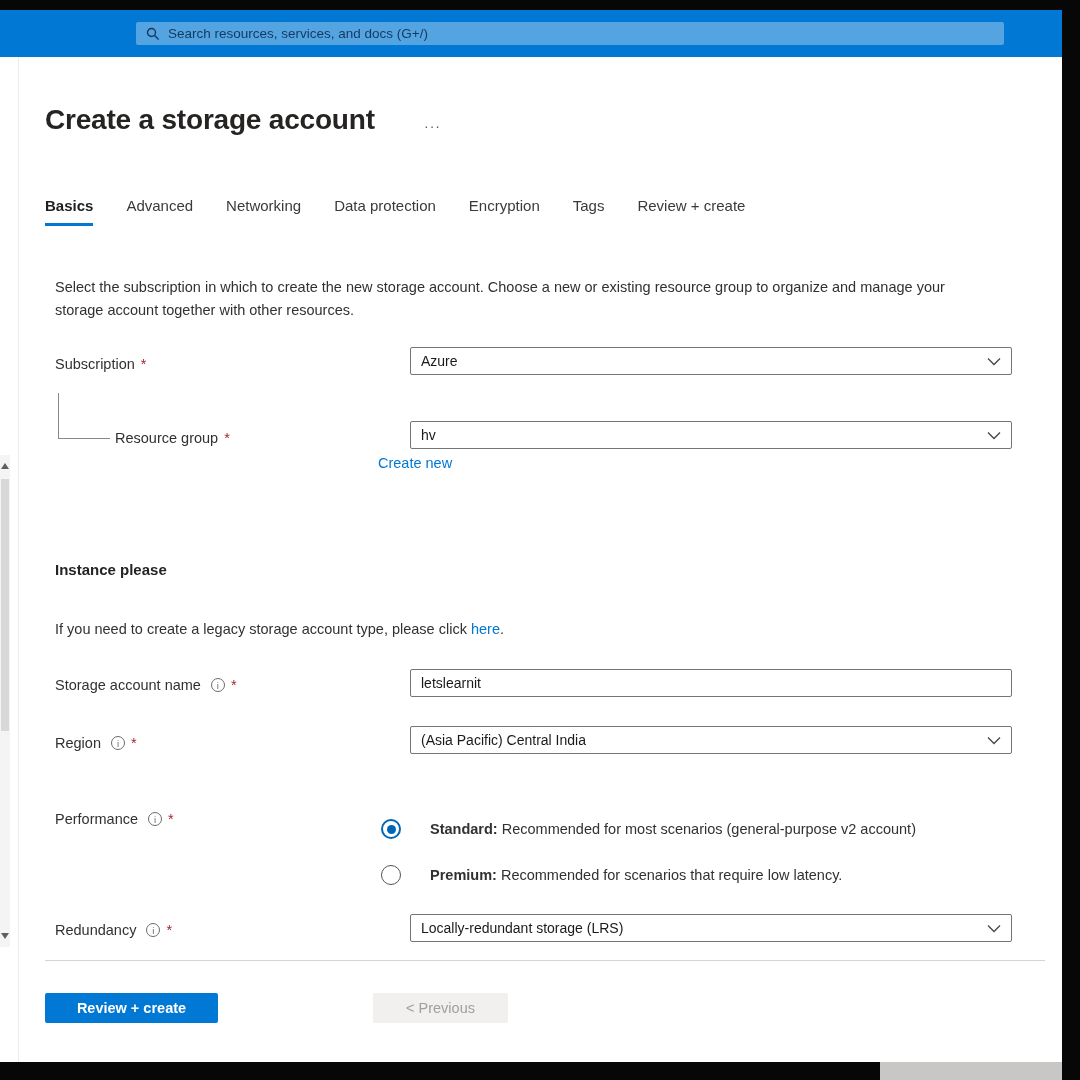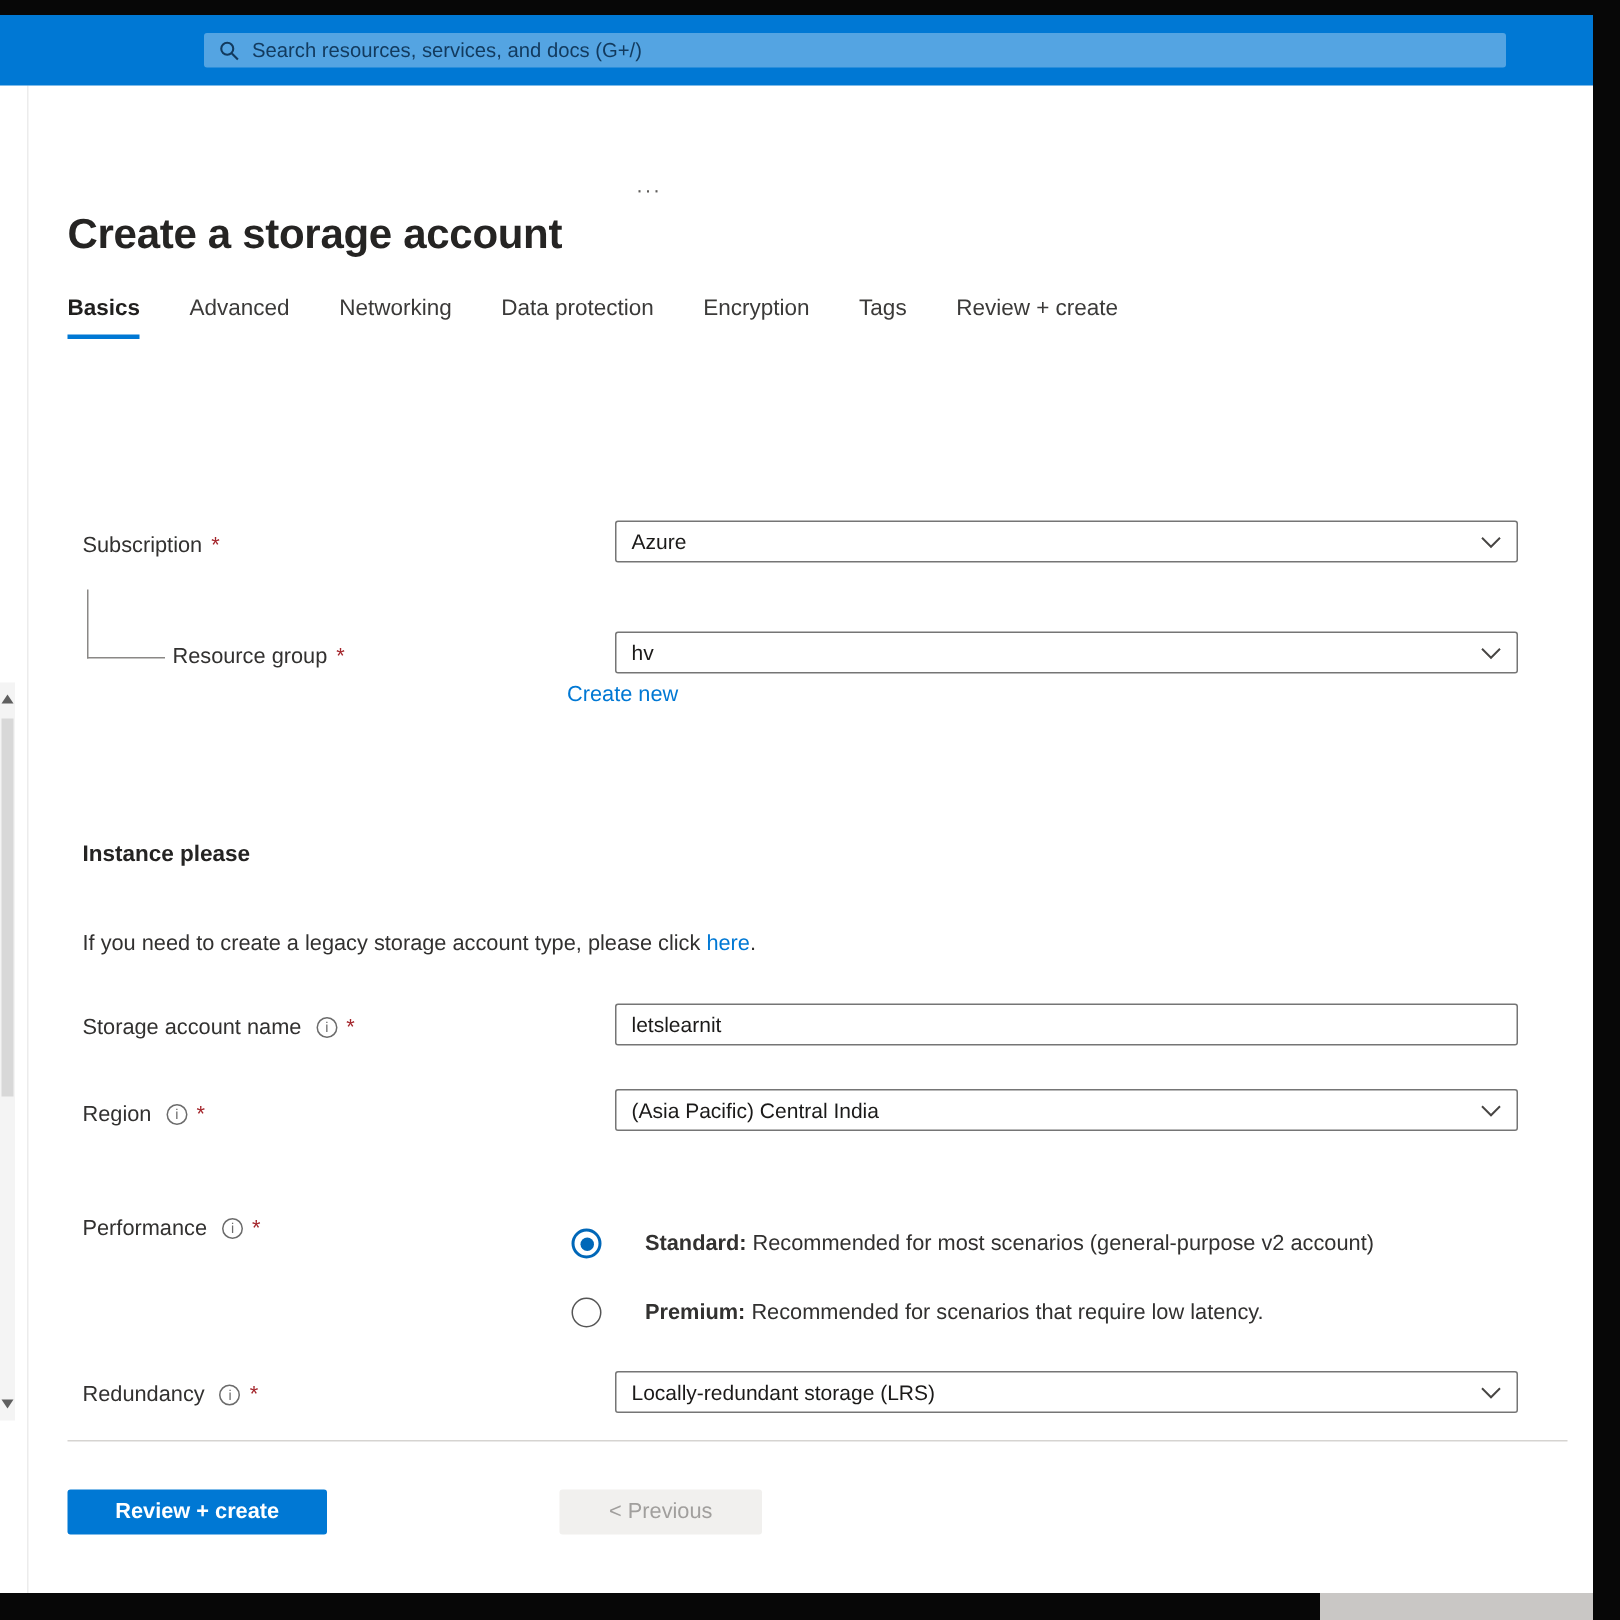--- a/index.html
+++ b/index.html
@@ -20,21 +20,21 @@
   .search svg { flex:0 0 auto; }
 
   
   .vscroll { position:absolute; left:0; top:455px; width:10px; height:492px; background:#f4f4f4; z-index:5; }
   .tri-up   { position:absolute; left:1px; top:8px;  width:0; height:0; border-left:4px solid transparent; border-right:4px solid transparent; border-bottom:6px solid #5f5f5f; }
   .tri-down { position:absolute; left:1px; bottom:8px; width:0; height:0; border-left:4px solid transparent; border-right:4px solid transparent; border-top:6px solid #5f5f5f; }
   .vthumb { position:absolute; left:1px; top:24px; width:8px; height:252px; background:#d8d8d8; }
   .content-edge { position:absolute; left:18px; top:57px; width:1px; height:1005px; background:#ececec; }
 
   
-  .page-title { position:absolute; left:45px; top:104px; font-size:28px; font-weight:700; color:#252423; letter-spacing:-0.2px;margin-top:36px; }
+  .page-title { position:absolute; left:45px; top:104px; font-size:28px; font-weight:700; color:#252423; letter-spacing:-0.2px; }
   .more-menu { position:absolute; left:424px; top:118px; font-size:14px; color:#605e5c; letter-spacing:1px; cursor:pointer; }
 
   .tabs { position:absolute; left:45px; top:197px; display:flex; gap:33px; }
   .tab { font-size:15px; color:#3b3a39; padding-bottom:9px; border-bottom:3px solid transparent; cursor:pointer; white-space:nowrap; }
   .tab.active { font-weight:700; color:#201f1e; border-bottom:3px solid #0078d4; }
 
   .intro { position:absolute; left:55px; top:276px; width:922px; font-size:14.5px; color:#323130; line-height:23px; }
 
   .field-label { position:absolute; left:55px; display:flex; align-items:center; font-size:14.5px; color:#323130; }
   .req { color:#a4262c; margin-left:6px; }
@@ -104,20 +104,21 @@
   <div class="tabs">
     <div class="tab active">Basics</div>
     <div class="tab">Advanced</div>
     <div class="tab">Networking</div>
     <div class="tab">Data protection</div>
     <div class="tab">Encryption</div>
     <div class="tab">Tags</div>
     <div class="tab">Review + create</div>
   </div>
 
+  <div class="intro">Select the subscription in which to create the new storage account. Choose a new or existing resource group to organize and manage your storage account together with other resources.</div>
 
   <div class="field-label" style="top:356px">
     <span>Subscription</span>
     <span class="req">*</span>
   </div>
   <div class="dd" style="top:347px">
     <span>Azure</span>
     <span class="chevron">
       <svg width="14" height="9" viewBox="0 0 14 9">
           <polyline points="1,1.5 7,7.5 13,1.5" fill="none" stroke="#484644" stroke-width="1.3"></polyline>

